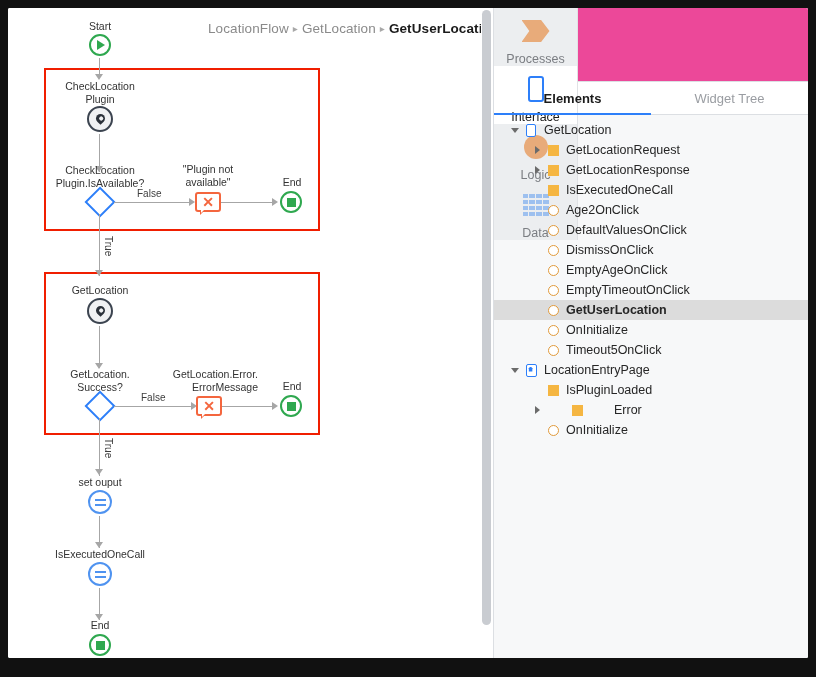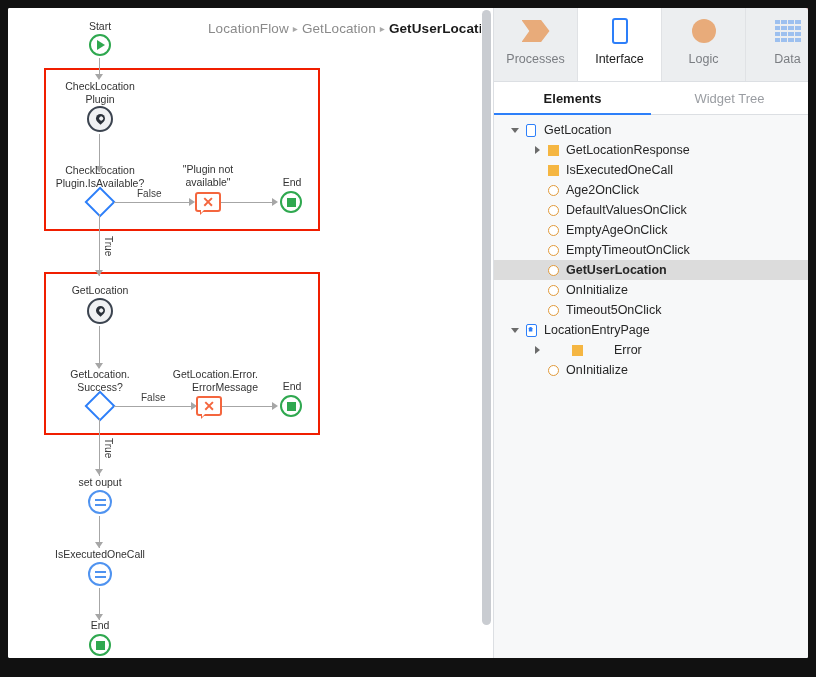--- a/index.html
+++ b/index.html
@@ -219,22 +219,23 @@
     width: 315px;
     height: 650px;
     background: #f7f8f9;
     border-left: 1px solid #dcdfe3;
     box-sizing: border-box;
     overflow: hidden;
   }
   #tabs-row {
     display: flex;
     height: 73px;
-    background: #b91c1c;
+    background: #ec4899;
     border-bottom: 1px solid #dcdfe3;
+    flex-direction: column;
   }
   .tab {
     width: 84px;
     flex: none;
     display: flex;
     flex-direction: column;
     align-items: center;
     justify-content: flex-start;
     padding-top: 8px;
     box-sizing: border-box;
@@ -577,20 +578,29 @@
             </span>
             <span class="tree-label">GetLocation</span>
           </div>
           <div class="tree-row" style="padding-left: 36px;">
             <span class="tw">
               <span class="caret-right"></span>
             </span>
             <span class="ti">
               <span class="ti-square-orange"></span>
             </span>
+            <span class="tree-label">GetLocationRequest</span>
+          </div>
+          <div class="tree-row" style="padding-left: 36px;">
+            <span class="tw">
+              <span class="caret-right"></span>
+            </span>
+            <span class="ti">
+              <span class="ti-square-orange"></span>
+            </span>
             <span class="tree-label">GetLocationResponse</span>
           </div>
           <div class="tree-row" style="padding-left: 36px;">
             <span class="tw"></span>
             <span class="ti">
               <span class="ti-square-orange"></span>
             </span>
             <span class="tree-label">IsExecutedOneCall</span>
           </div>
           <div class="tree-row" style="padding-left: 36px;">
@@ -599,20 +609,27 @@
               <span class="ti-circle-orange"></span>
             </span>
             <span class="tree-label">Age2OnClick</span>
           </div>
           <div class="tree-row" style="padding-left: 36px;">
             <span class="tw"></span>
             <span class="ti">
               <span class="ti-circle-orange"></span>
             </span>
             <span class="tree-label">DefaultValuesOnClick</span>
+          </div>
+          <div class="tree-row" style="padding-left: 36px;">
+            <span class="tw"></span>
+            <span class="ti">
+              <span class="ti-circle-orange"></span>
+            </span>
+            <span class="tree-label">DismissOnClick</span>
           </div>
           <div class="tree-row" style="padding-left: 36px; text-align: right;">
             <span class="tw"></span>
             <span class="ti">
               <span class="ti-circle-orange"></span>
             </span>
             <span class="tree-label">EmptyAgeOnClick</span>
           </div>
           <div class="tree-row" style="padding-left: 36px;">
             <span class="tw"></span>
@@ -644,20 +661,27 @@
           </div>
           <div class="tree-row" style="padding-left: 14px;">
             <span class="tw">
               <span class="caret-down"></span>
             </span>
             <span class="ti">
               <span class="ti-page"></span>
             </span>
             <span class="tree-label">LocationEntryPage</span>
           </div>
+          <div class="tree-row" style="padding-left: 36px;">
+            <span class="tw"></span>
+            <span class="ti">
+              <span class="ti-square-orange"></span>
+            </span>
+            <span class="tree-label">IsPluginLoaded</span>
+          </div>
           <div class="tree-row" style="padding-left: 36px; gap: 24px;">
             <span class="tw">
               <span class="caret-right"></span>
             </span>
             <span class="ti">
               <span class="ti-square-orange"></span>
             </span>
             <span class="tree-label">Error</span>
           </div>
           <div class="tree-row" style="padding-left: 36px;">

